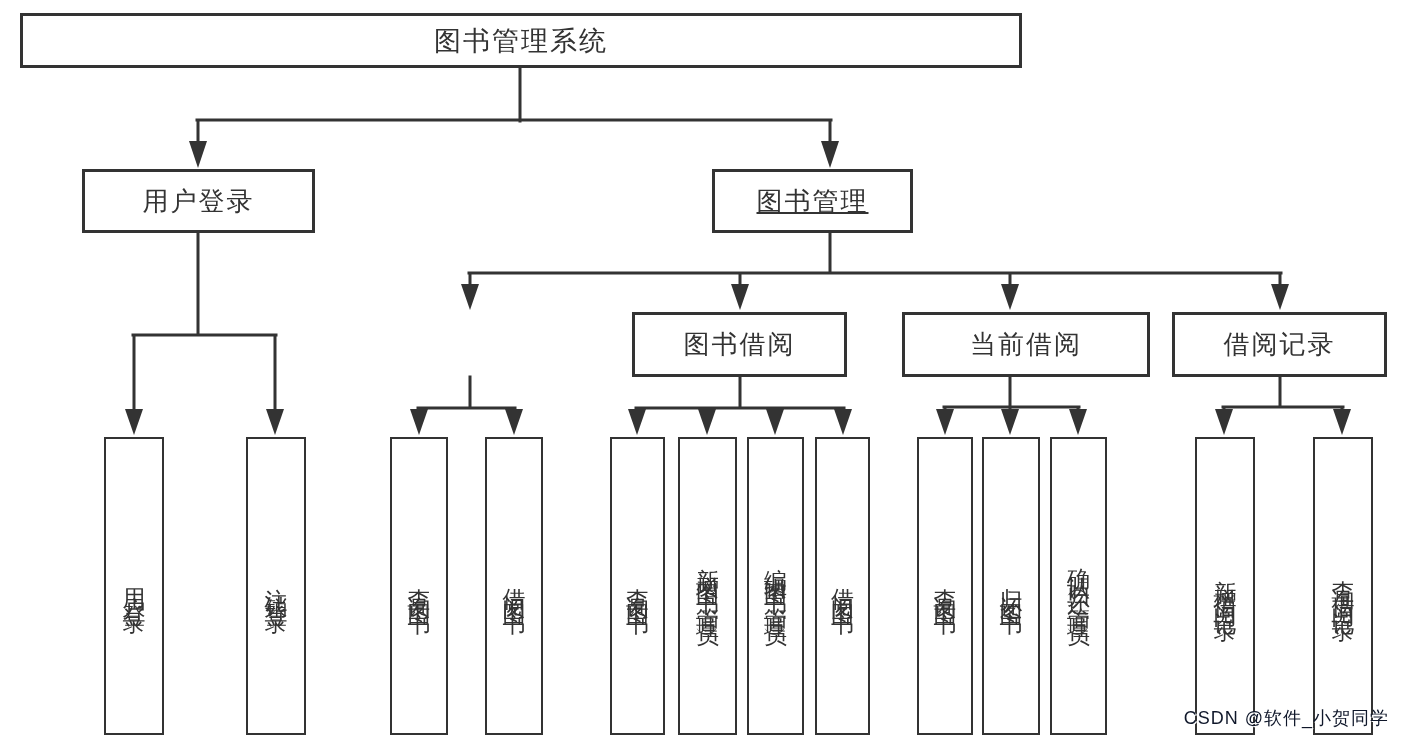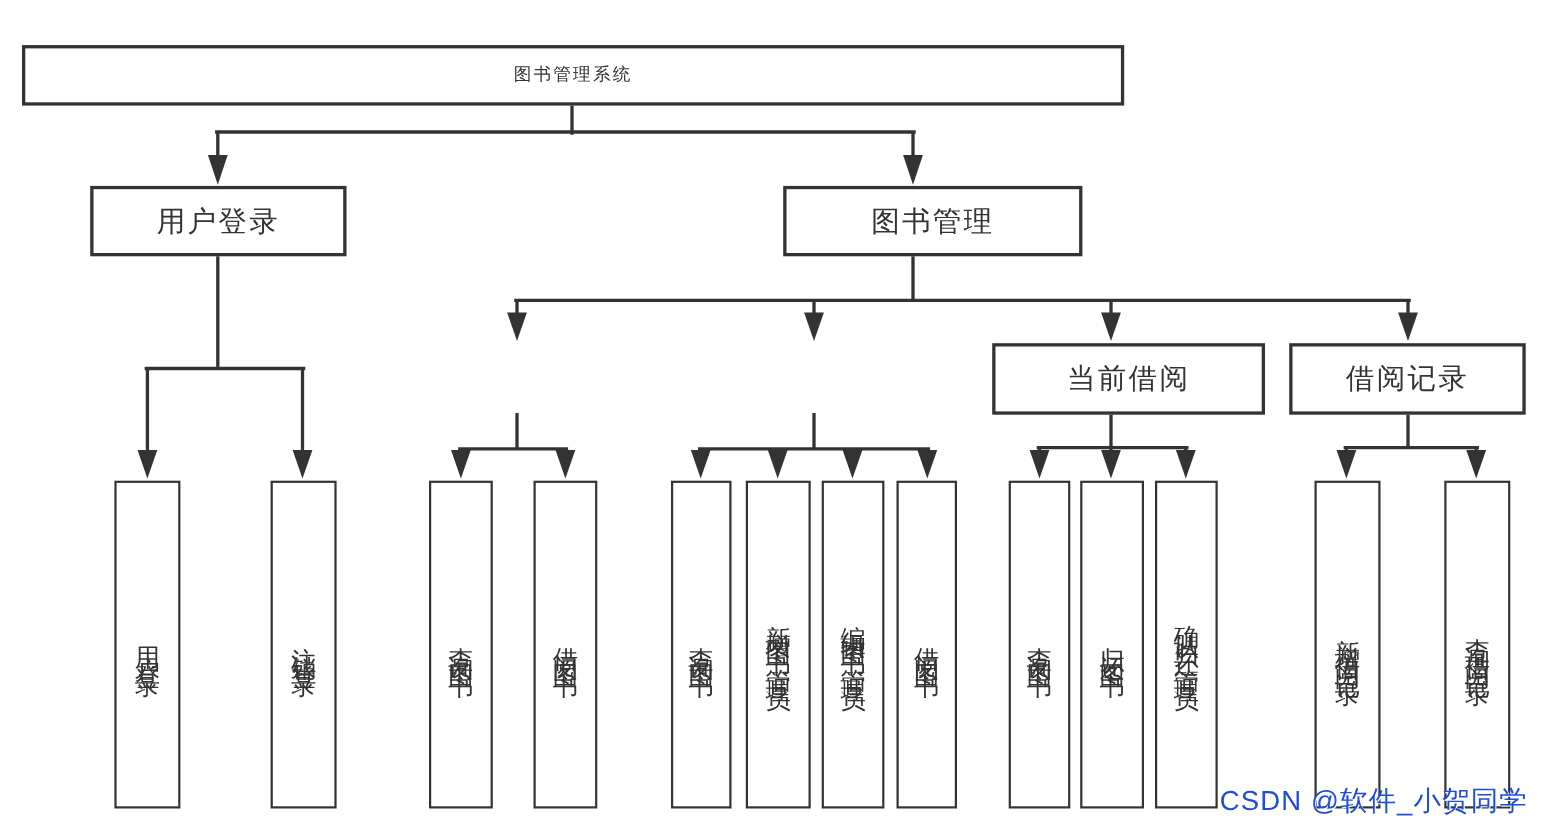--- a/index.html
+++ b/index.html
@@ -33,44 +33,44 @@
     box-sizing: border-box;
     background: #ffffff;
     border: 3px solid #333333;
     display: flex;
     align-items: center;
     justify-content: center;
     text-align: center;
     letter-spacing: 2px;
   }
   .hbox { font-size: 26px; }
-  .hbox.root { font-size: 16px; margin-top: 28px; }
+  .hbox.root { font-size: 27px; }
   .vbox {
     font-size: 23px;
     writing-mode: vertical-rl;
     text-orientation: mixed;
     letter-spacing: 8px;
     line-height: 1;
     border-width: 2.5px;
   }
   .watermark {
     position: absolute;
     right: 16px;
-    bottom: 3px;
-    font-size: 25px;
-    color: #1d4ed8;
+    bottom: 17px;
+    font-size: 18px;
+    color: #0f172a;
     letter-spacing: 1px;
     text-shadow: 1px 1px 0 #ffffff;
     white-space: nowrap;
   }
 
   
   .n-root   { left: 20px;   top: 13px;  width: 1002px; height: 55px; }
   .n-l2a    { left: 82px;   top: 169px; width: 233px;  height: 64px; }
-  .n-l2b    { left: 712px;  top: 169px; width: 272px;  height: 64px; }
+  .n-l2b    { left: 712px;  top: 169px; width: 201px;  height: 64px; text-decoration: underline; }
   .n-l3a    { left: 362px;  top: 312px; width: 215px;  height: 65px; }
   .n-l3b    { left: 632px;  top: 312px; width: 215px;  height: 65px; }
   .n-l3c    { left: 902px;  top: 312px; width: 248px;  height: 65px; }
   .n-l3d    { left: 1172px; top: 312px; width: 215px;  height: 65px; }
 
   .leaf     { top: 437px; height: 298px; }
   .n-g1a { left: 104px;  width: 60px; }
   .n-g1b { left: 246px;  width: 60px; }
   .n-g2a { left: 390px;  width: 58px; }
   .n-g2b { left: 485px;  width: 58px; }
@@ -145,20 +145,21 @@
       <polygon points="1215,409 1233,409 1224,435"></polygon>
       <polygon points="1333,409 1351,409 1342,435"></polygon>
     </g>
   </svg>
 
   <div class="node hbox root n-root">图书管理系统</div>
 
   <div class="node hbox n-l2a">用户登录</div>
   <div class="node hbox n-l2b">图书管理</div>
 
+  <div class="node hbox n-l3b">图书借阅</div>
   <div class="node hbox n-l3c">当前借阅</div>
   <div class="node hbox n-l3d">借阅记录</div>
 
   <div class="node vbox leaf n-g1a">用户登录</div>
   <div class="node vbox leaf n-g1b">注销登录</div>
 
   <div class="node vbox leaf n-g2a">查询图书</div>
   <div class="node vbox leaf n-g2b">借阅图书</div>
 
   <div class="node vbox leaf n-g3a">查询图书</div>

